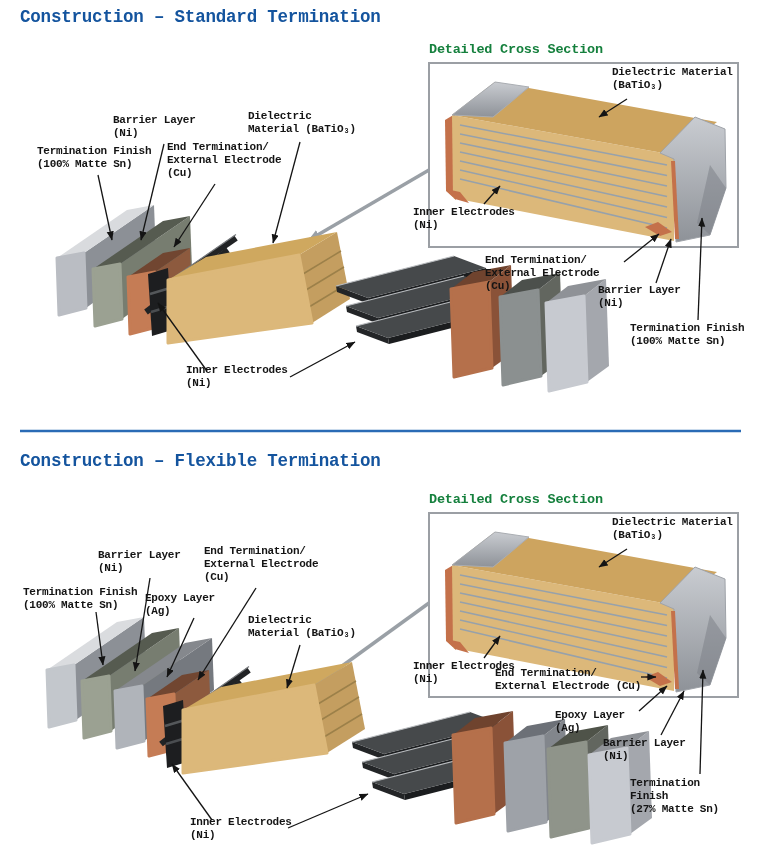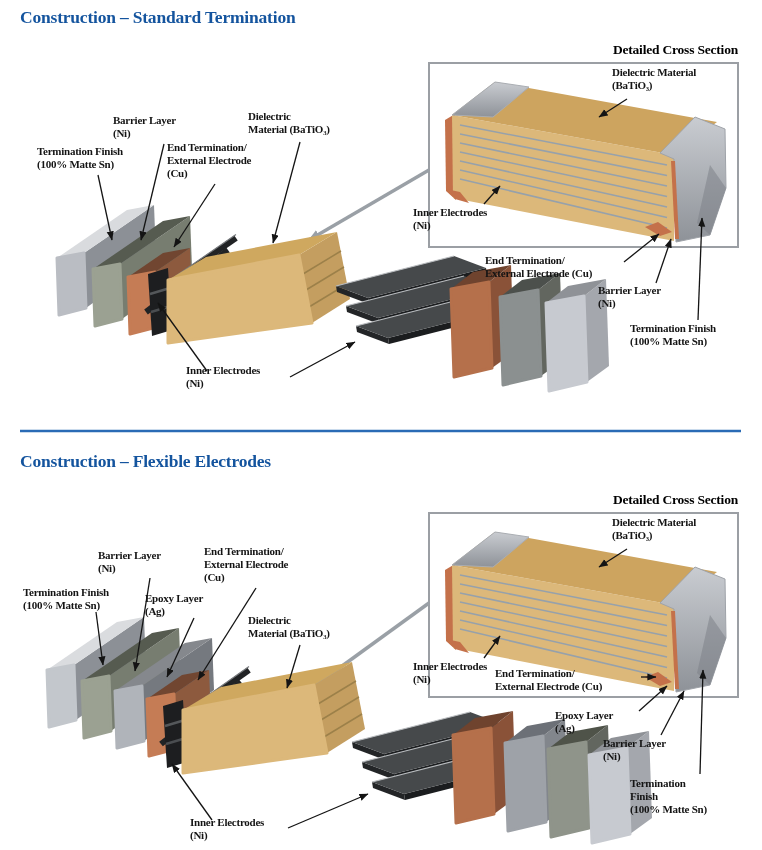--- a/index.html
+++ b/index.html
@@ -1,21 +1,21 @@
 <!DOCTYPE html>
 <html><head>
 <meta charset="utf-8">
 <style>
   html,body{margin:0;padding:0;background:#fff}
   .stage{position:relative;width:762px;height:850px;background:#fff;overflow:hidden;
-         font-family:Liberation Serif, serif}
+         font-family:Liberation Mono, monospace}
   .sec-title{position:absolute;left:20px;font-weight:bold;font-size:17.5px;
              color:#14549E;letter-spacing:-0.2px;white-space:nowrap}
-  .cs-head{position:absolute;left:429px;width:309px;text-align:right;font-weight:bold;
-           font-size:13.5px;color:#000000;letter-spacing:-0.2px}
+  .cs-head{position:absolute;left:429px;width:309px;text-align:left;font-weight:bold;
+           font-size:13.5px;color:#15803d;letter-spacing:-0.2px}
   .lbl{position:absolute;font-weight:bold;font-size:11px;line-height:1.16;text-align:left;
        color:#141414;letter-spacing:-0.25px;white-space:pre-line;z-index:5}
   svg.diagram{position:absolute;left:0;top:0;z-index:1}
 </style>
 </head>
 <body>
 
 <div class="stage">
 
   <svg class="diagram" width="762" height="850" viewBox="0 0 762 850">
@@ -191,21 +191,21 @@
 (BaTiO₃)</div>
   <div class="lbl" style="left:413px;top:206px;width:120px">Inner Electrodes
 (Ni)</div>
   <div class="lbl" style="left:485px;top:254px;width:145px">End Termination/
 External Electrode (Cu)</div>
   <div class="lbl" style="left:598px;top:284px;width:110px">Barrier Layer
 (Ni)</div>
   <div class="lbl" style="left:630px;top:322px;width:130px">Termination Finish
 (100% Matte Sn)</div>
 
-  <div class="sec-title" style="top:451px">Construction – Flexible Electrodes</div>
+  <div class="sec-title" style="top:451px">Construction – Flexible Termination</div>
   <div class="cs-head" style="top:492px">Detailed Cross Section</div>
 
   <div class="lbl" style="left:23px;top:586px;width:120px">Termination Finish
 (100% Matte Sn)</div>
   <div class="lbl" style="left:98px;top:549px;width:110px">Barrier Layer
 (Ni)</div>
   <div class="lbl" style="left:145px;top:592px;width:100px">Epoxy Layer
 (Ag)</div>
   <div class="lbl" style="left:204px;top:545px;width:120px">End Termination/
 External Electrode
@@ -220,15 +220,15 @@
   <div class="lbl" style="left:413px;top:660px;width:120px">Inner Electrodes
 (Ni)</div>
   <div class="lbl" style="left:495px;top:667px;width:160px">End Termination/
 External Electrode (Cu)</div>
   <div class="lbl" style="left:555px;top:709px;width:100px">Epoxy Layer
 (Ag)</div>
   <div class="lbl" style="left:603px;top:737px;width:110px">Barrier Layer
 (Ni)</div>
   <div class="lbl" style="left:630px;top:777px;width:130px">Termination
 Finish
-(100% Matte Sn)</div>
+(27% Matte Sn)</div>
 
 </div>
 
 </body></html>

